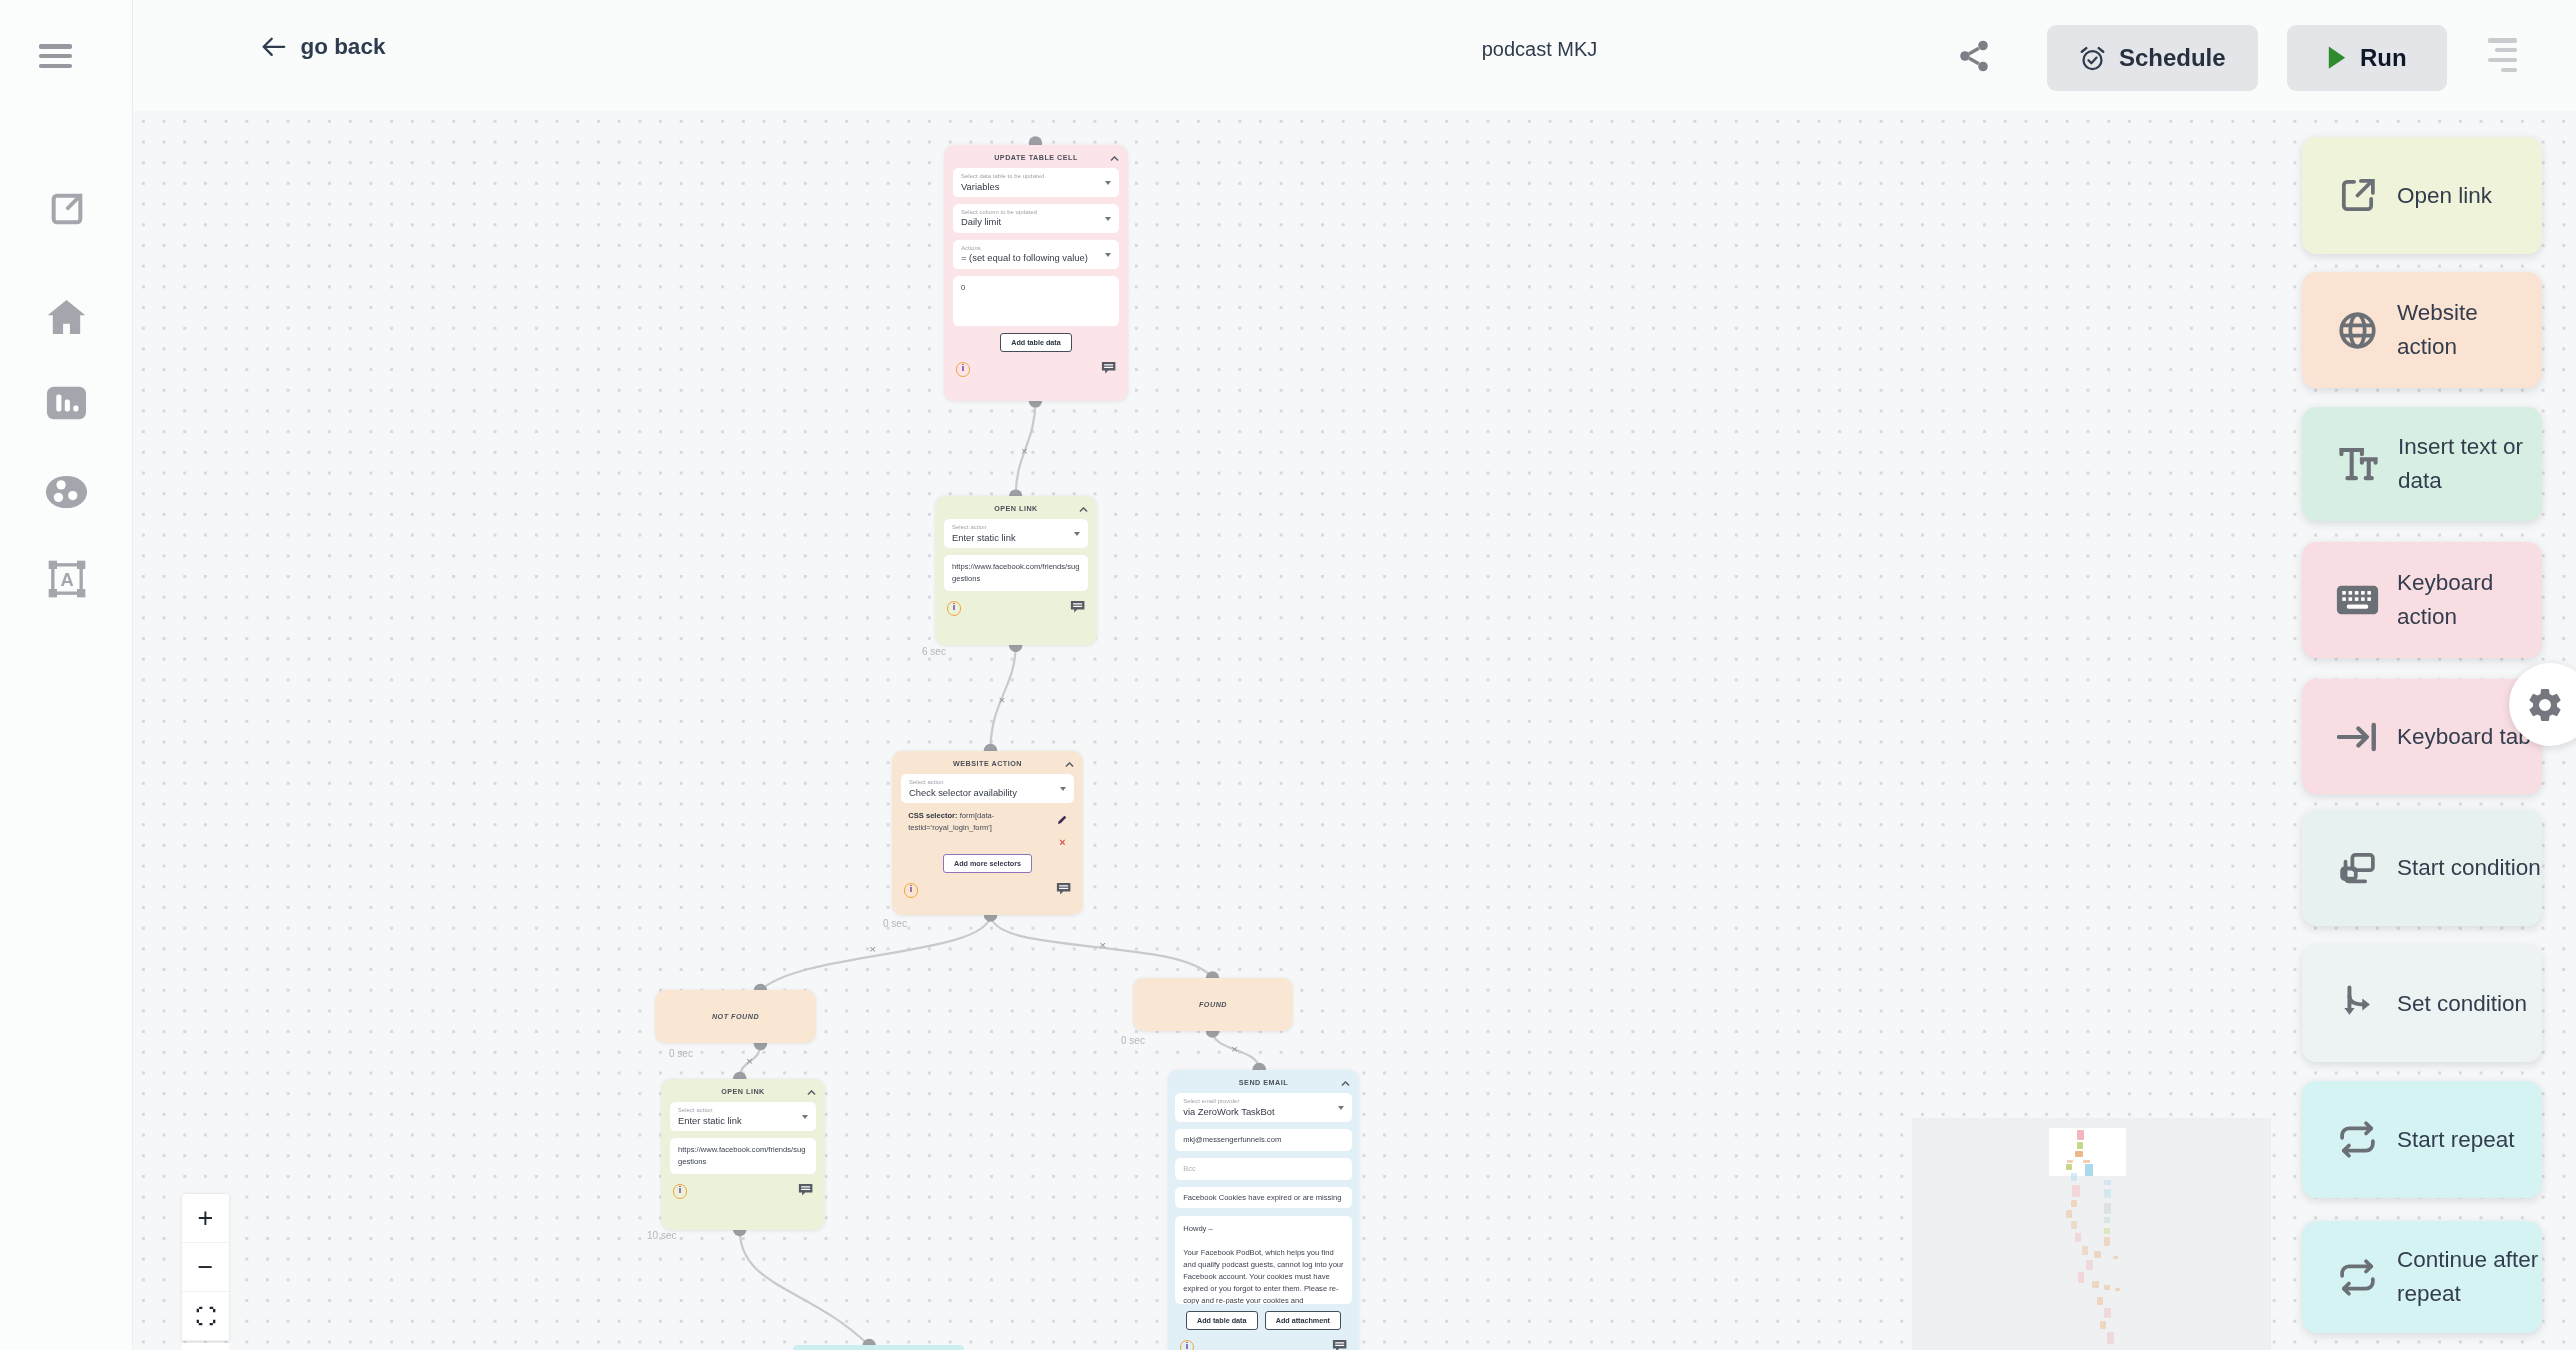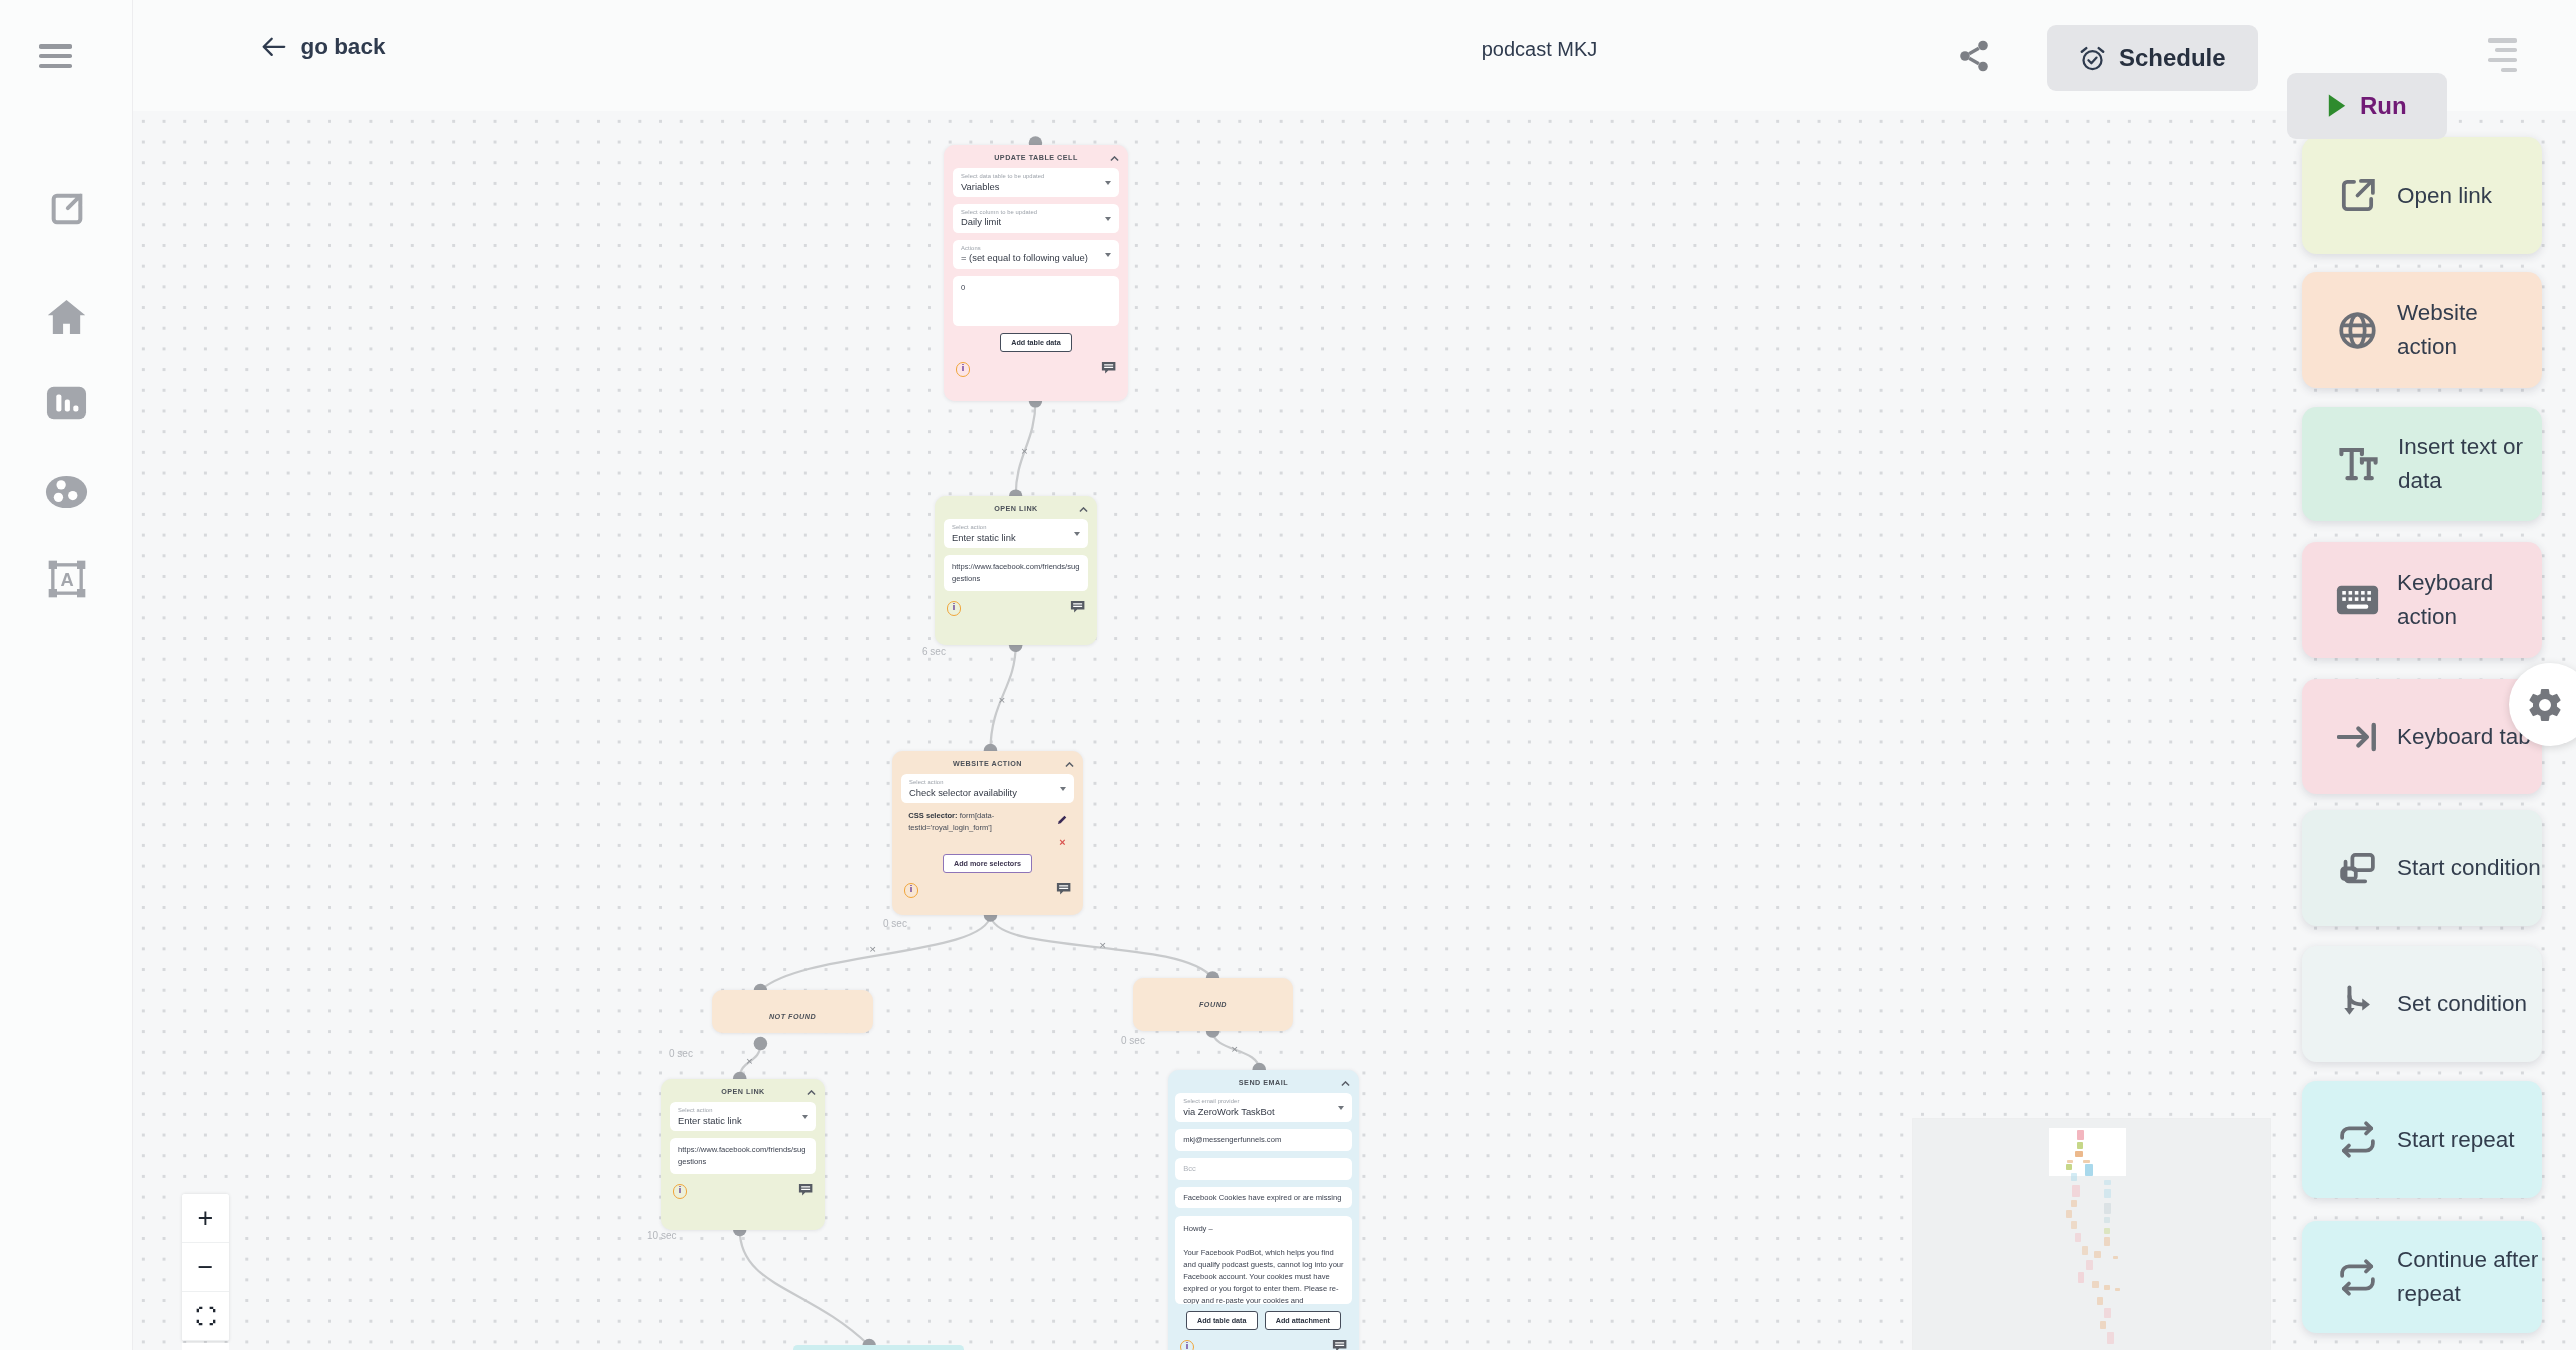--- a/index.html
+++ b/index.html
@@ -20,21 +20,21 @@
   
   .topbar { position:absolute; left:133px; top:0; width:2443px; height:111px; background:#fafbfb; z-index:6; }
   .goback { position:absolute; left:128px; top:34px; display:flex; align-items:center; gap:14.4px;
     color:#2f3b4e; font-size:22.5px; font-weight:bold; cursor:pointer; }
   .title { position:absolute; left:1155px; top:38px; width:503px; text-align:center;
     color:#2f3b4e; font-size:20px; font-weight:500; }
   .tb-btn { position:absolute; top:25px; height:66px; background:#e4e5e8; border-radius:9px;
     display:flex; align-items:center; justify-content:center; gap:12.6px;
     font-size:24px; font-weight:600; color:#27303f; cursor:pointer; border:none; }
   .btn-schedule { left:1914px; width:211px; }
-  .btn-run { left:2154px; width:160px; color:#701a75;margin-top:48px; }
+  .btn-run { left:2154px; width:160px; color:#0f172a; }
   .share-ic { position:absolute; left:1823px; top:38px; cursor:pointer; }
   .lines-ic { position:absolute; left:2355px; top:38px; width:29px; cursor:pointer; }
   .lines-ic i { display:block; background:#c9cbce; height:4.5px; border-radius:1.8px; margin:0 0 5.4px auto; }
 
   
   .sidebar { position:absolute; left:0; top:0; width:133px; height:1350px; background:#fbfcfc;
     border-right:0.9px solid #ededef; z-index:7; }
   .hamb { position:absolute; left:39px; top:44px; width:33px; cursor:pointer; }
   .hamb i { display:block; width:33px; height:4.5px; background:#95989e; border-radius:1.8px; margin-bottom:5.4px; }
   .snav { position:absolute; left:0; width:133px; display:flex; justify-content:center; cursor:pointer; }
@@ -224,21 +224,21 @@
       <span class="info-i">i</span>
       <span><svg width="15.3" height="13.5" viewBox="0 0 17 15">
             <path d="M1 1h15v9.5H8l-3.4 3.4V10.5H1z" fill="#565b63"></path>
             <rect x="3.5" y="3.6" width="10" height="1.4" fill="#fff"></rect>
             <rect x="3.5" y="6.4" width="10" height="1.4" fill="#fff"></rect>
           </svg></span>
     </div>
   </div>
   <div class="sec" style="left:883px; top:918px;">0 sec</div>
 
-  <div class="node n-branch" style="left:712px; top:990px; width:161px; height:43px;">
+  <div class="node n-branch" style="left:655px; top:990px; width:161px; height:53px;">
     <div class="branch-label">NOT FOUND</div>
   </div>
   <div class="sec" style="left:669px; top:1048px;">0 sec</div>
 
   <div class="node n-branch" style="left:1133px; top:978px; width:160px; height:53px;">
     <div class="branch-label">FOUND</div>
   </div>
   <div class="sec" style="left:1121px; top:1035px;">0 sec</div>
 
   <div class="node n-green" style="left:661px; top:1079px; width:164px; height:151px;">

